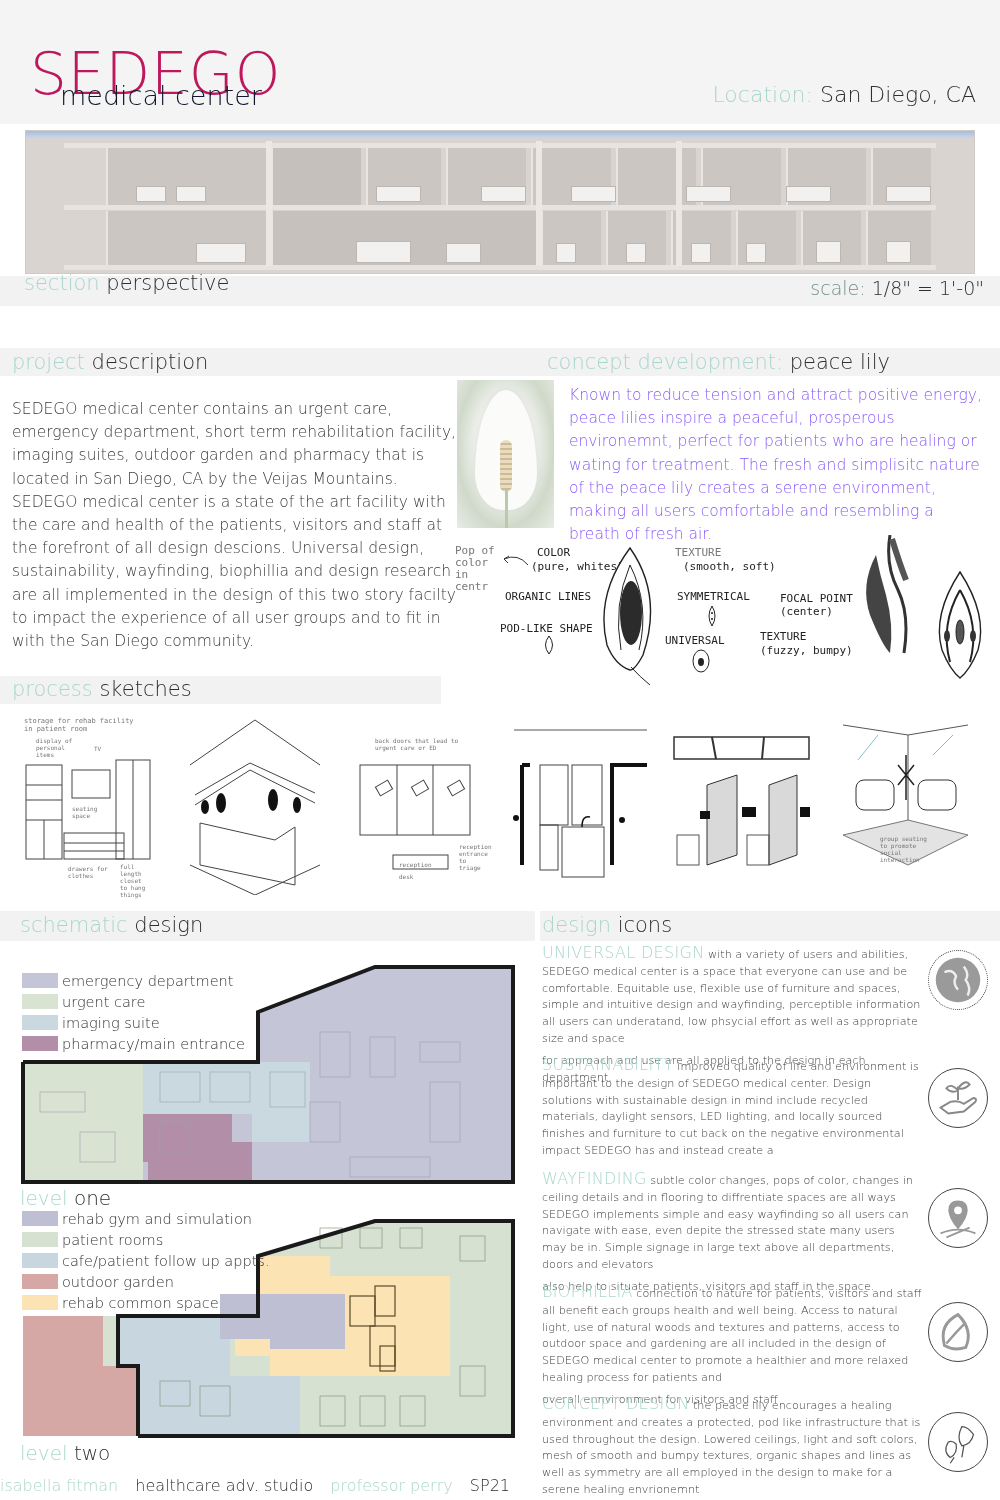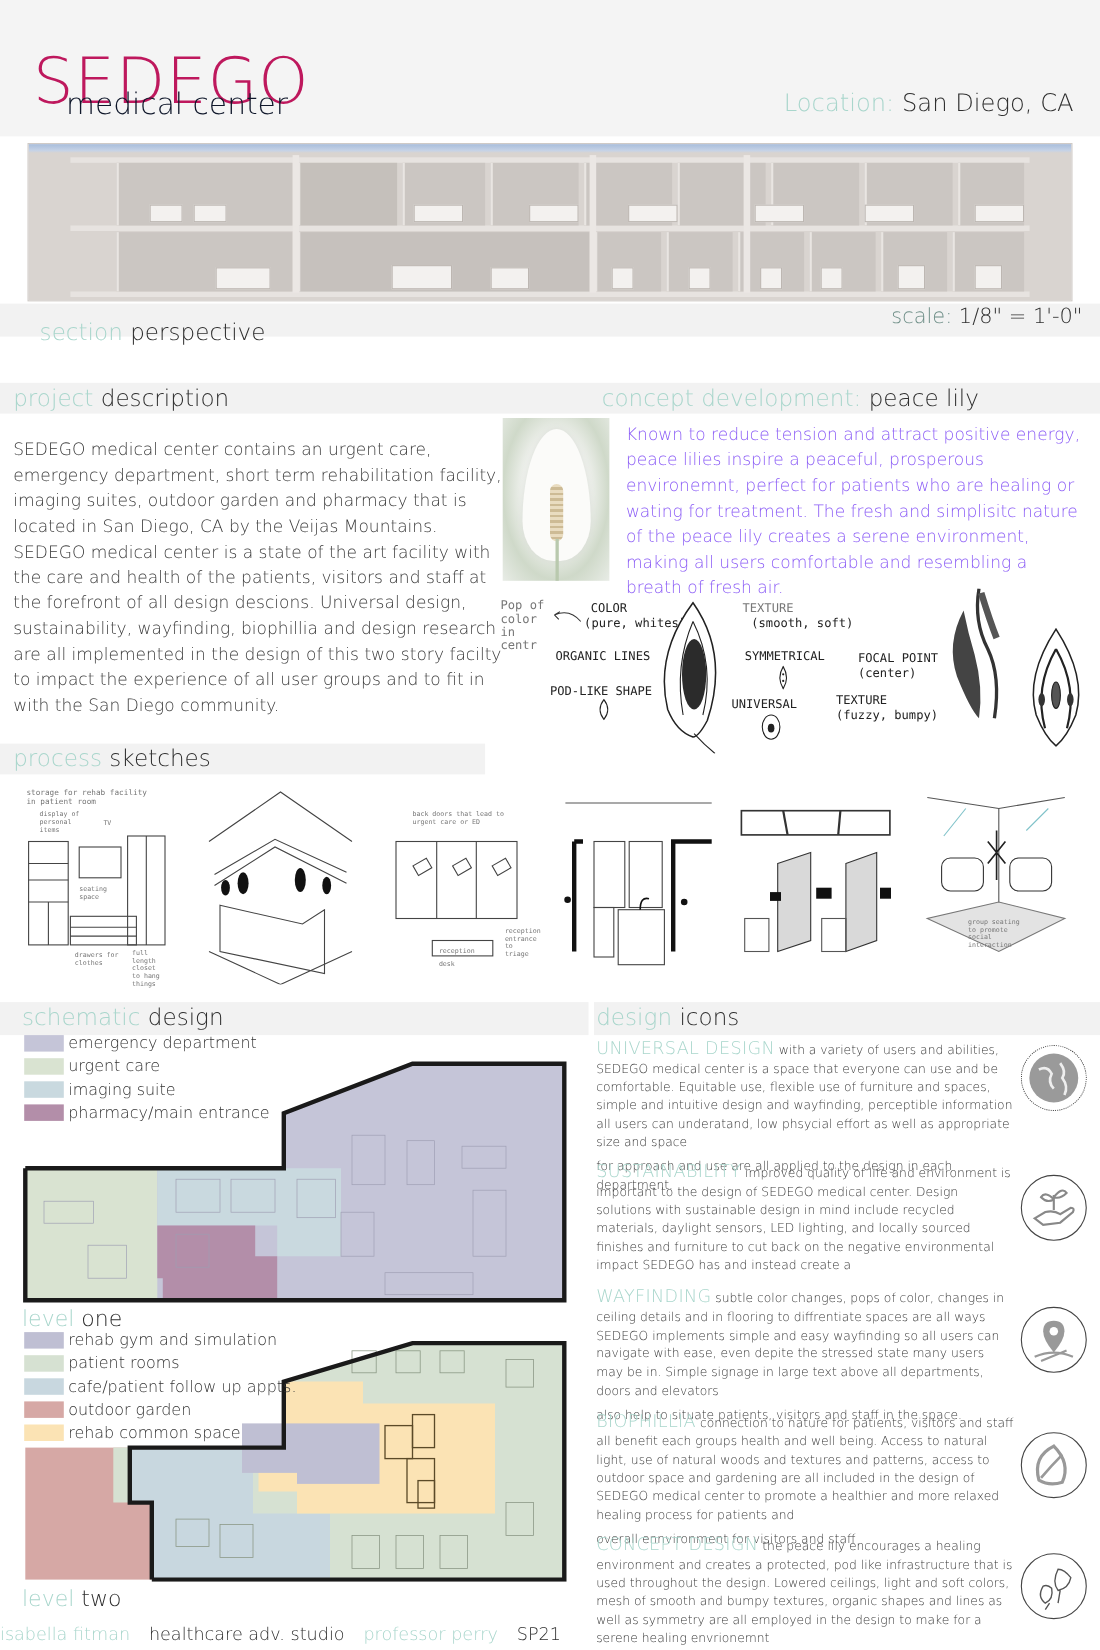--- a/index.html
+++ b/index.html
@@ -21,21 +21,21 @@
   .render { left: 25px; top: 130px; width: 950px; height: 144px; border: 1px solid #cfcac6;
     background: linear-gradient(#a7bddb 0, #c7d3e6 6px, #d9d4d0 8px, #d9d4d0 100%); overflow: hidden; }
   .render .slab { position: absolute; left: 4%; width: 92%; height: 5px; background: #e7e3e0; }
   .render .col { position: absolute; top: 10px; width: 6px; height: 125px; background: #ebe7e4; }
   .render .room { position: absolute; background: #cbc6c2; border-left: 2px solid #e9e5e2; }
   .render .furn { position: absolute; background: #f3f1ef; border: 1px solid #bdb7b2; }
 
   .band { background: #f2f2f2; }
   .section-persp { left: 0; top: 276px; width: 1000px; height: 30px; }
   .label-lg { font-size: 21px; font-weight: 200; }
-  .sp-label { left: 24px; top: 290px; margin-left: 12px; }
+  .sp-label { left: 24px; top: 271px; }
   .scale { right: 16px; top: 277px; font-size: 19px; font-weight: 200; }
   .scale .lbl { color: #6f8f88; }
 
   .pd-band { left: 0; top: 348px; width: 1000px; height: 28px; }
   .pd-label { left: 12px; top: 350px; }
   .cd-label { left: 547px; top: 350px; }
 
   .desc { left: 12px; top: 398px; width: 448px; font-size: 15.5px; line-height: 23.2px; color: #3b3b3b; font-weight: 300; }
   .lily-img { left: 457px; top: 380px; width: 97px; height: 148px;
     background: radial-gradient(ellipse at 50% 45%, #ffffff 0 30%, #eef0ec 45%, #cfd9c9 70%, #e8ece6 100%); }
@@ -331,21 +331,21 @@
       <rect x="290" y="140" width="30" height="40"></rect>
     <rect x="20" y="130" width="45" height="20"></rect>
       <rect x="60" y="170" width="35" height="30"></rect>
     <rect x="140" y="110" width="40" height="30"></rect>
       <rect x="190" y="110" width="40" height="30"></rect>
     <rect x="140" y="160" width="30" height="30"></rect>
       <rect x="330" y="195" width="80" height="20"></rect>
   </g>
   <polyline points="3,100 238,100 238,50 355,5 493,5 493,220 3,220 3,100" fill="none" stroke="#1a1a1a" stroke-width="4"></polyline>
 </svg>
-<div class="legend" style="top:938px;">
+<div class="legend" style="top:970px;">
   <div class="row">
       <div class="sw" style="background:#c5c5d8"></div>
       <span class="txt">emergency department</span>
     </div>
   <div class="row">
       <div class="sw" style="background:#d9e3d1"></div>
       <span class="txt">urgent care</span>
     </div>
   <div class="row">
       <div class="sw" style="background:#c9d9df"></div>

